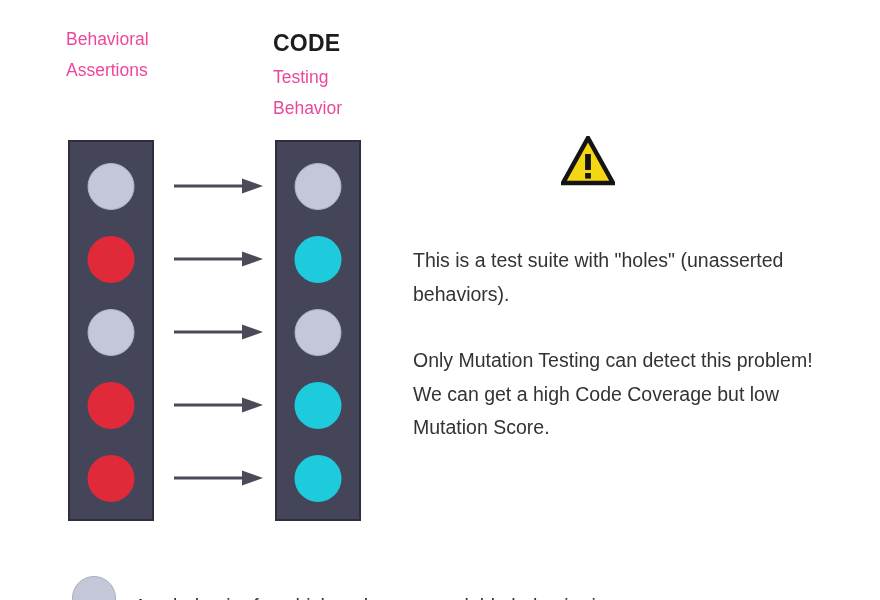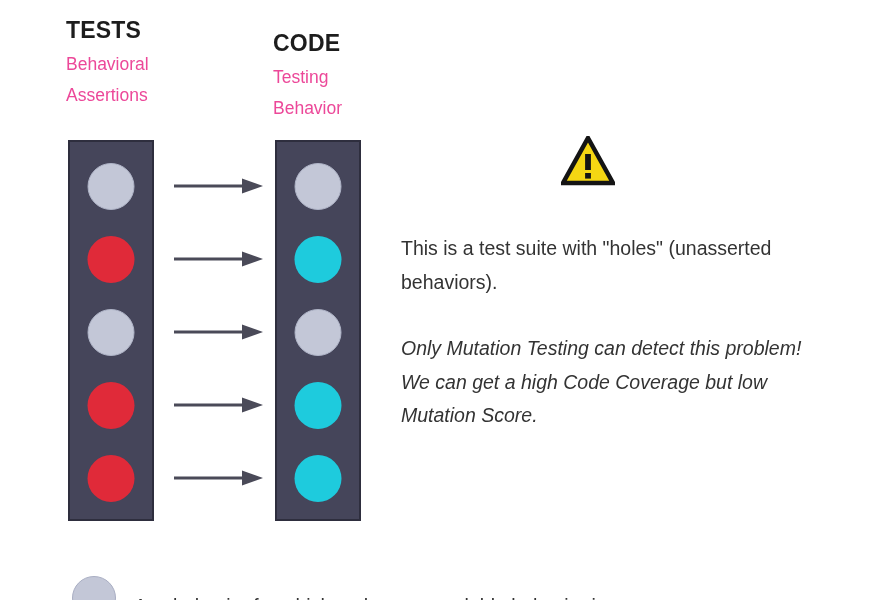--- a/index.html
+++ b/index.html
@@ -89,27 +89,27 @@
   #warning-icon svg { display: block; }
 
   
   #explain {
     position: absolute;
     left: 401px;
     top: 232px;
     width: 430px;
   }
   #explain p {
-    margin: 0;
+    margin: 12px;
     font-size: 19.5px;
     line-height: 33.5px;
     color: #333333;
     font-weight: 400;
   }
-  #explain p.gap { margin-top: 33px; font-style: italic; }
+  #explain p.gap { margin-top: 33px; }
 
   
   #legend {
     position: absolute;
     left: 68px;
     top: 576px;
     display: flex;
     align-items: flex-start;
     gap: 18px;
   }
@@ -128,21 +128,20 @@
     line-height: 33px;
     color: #333333;
     white-space: nowrap;
     padding-top: 14px;
   }
 </style>
 </head>
 <body>
 
 <div class="col-head" id="head-tests">
-  <p class="title">TESTS</p>
   <p class="sub">Behavioral
 Assertions</p>
 </div>
 
 <div class="col-head" id="head-code">
   <p class="title">CODE</p>
   <p class="sub">Testing
 Behavior</p>
 </div>
 

